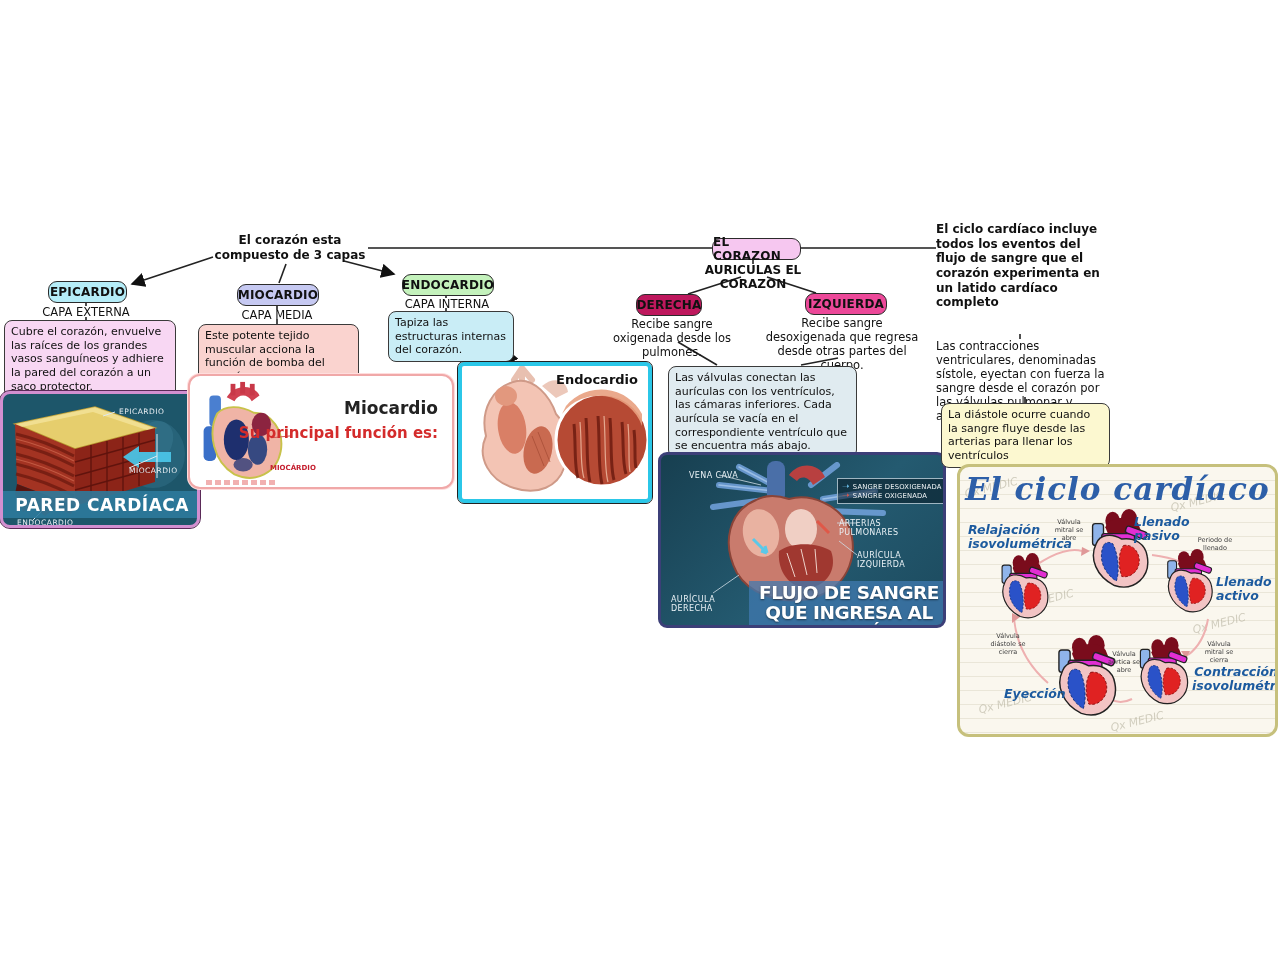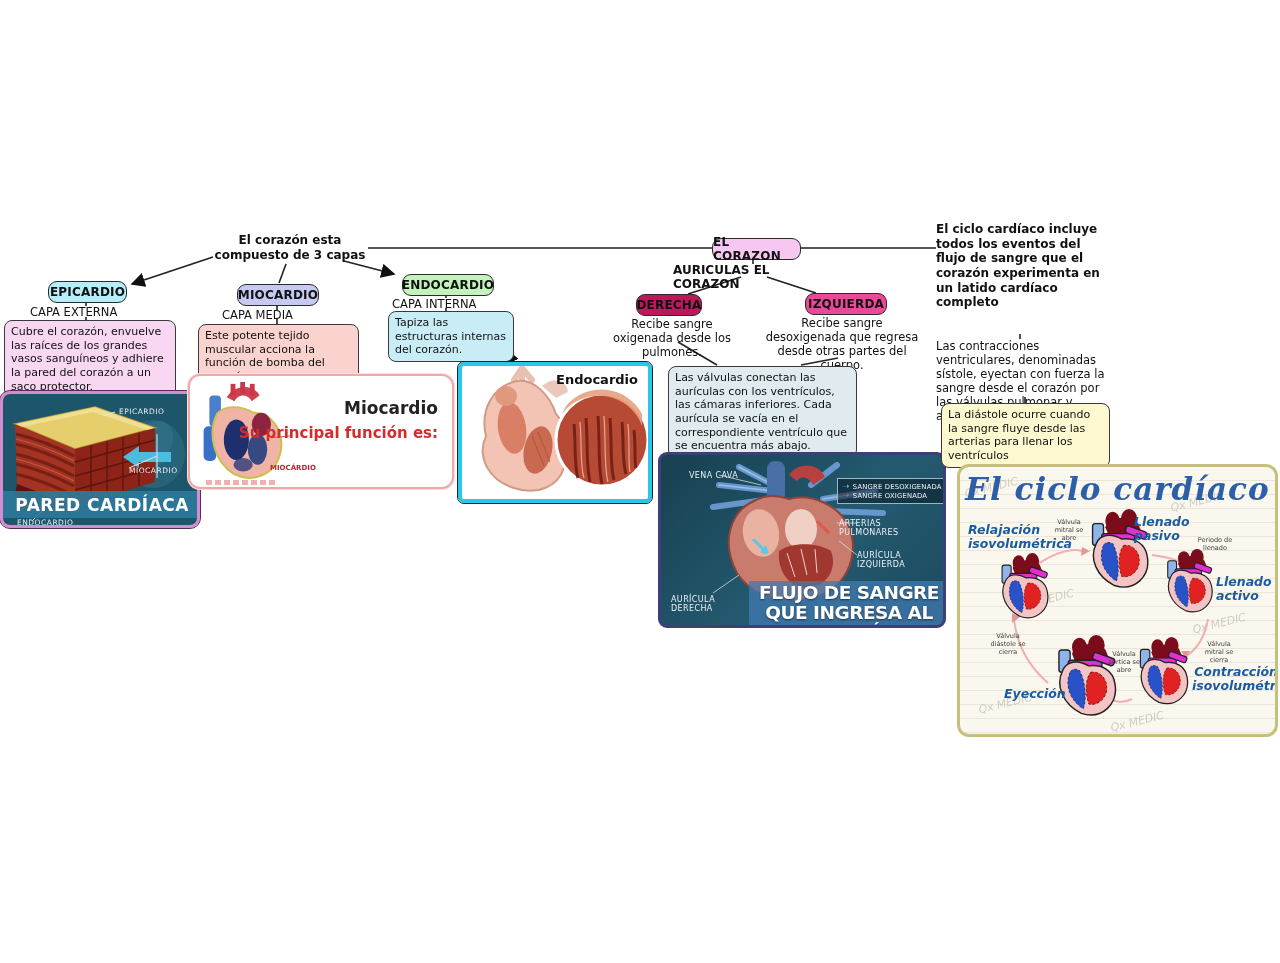--- a/index.html
+++ b/index.html
@@ -3,21 +3,21 @@
 <meta charset="utf-8">
 <style>
   html,body{margin:0;padding:0;background:#fff;}
   .canvas{position:relative;width:1280px;height:963px;background:#fff;overflow:hidden;
           font-family:"DejaVu Sans", sans-serif;color:#111;}
   .overlay{position:absolute;left:0;top:0;width:1280px;height:963px;pointer-events:none;}
 
   .pill{position:absolute;display:flex;align-items:center;justify-content:center;
         border:1.6px solid #2b2b2b;border-radius:9px;font-weight:bold;font-size:12px;
         letter-spacing:.2px;z-index:3;}
-  .sub{position:absolute;font-size:11.5px;z-index:3;}
+  .sub{position:absolute;font-size:11.5px;text-align:center;z-index:3;}
   .note{position:absolute;border:1.5px solid #3a3a3a;border-radius:8px;padding:4px 6px;
         font-size:11px;line-height:1.24;z-index:3;}
   .ptext{position:absolute;font-size:11.5px;line-height:1.22;z-index:3;}
   .btitle{position:absolute;font-size:12px;font-weight:bold;line-height:1.22;z-index:3;}
 
   .imgframe{position:absolute;overflow:hidden;z-index:3;box-sizing:border-box;}
   .abs{position:absolute;}
 
   
   .pared{left:0px;top:391px;width:200px;height:137px;background:#1d566a;

